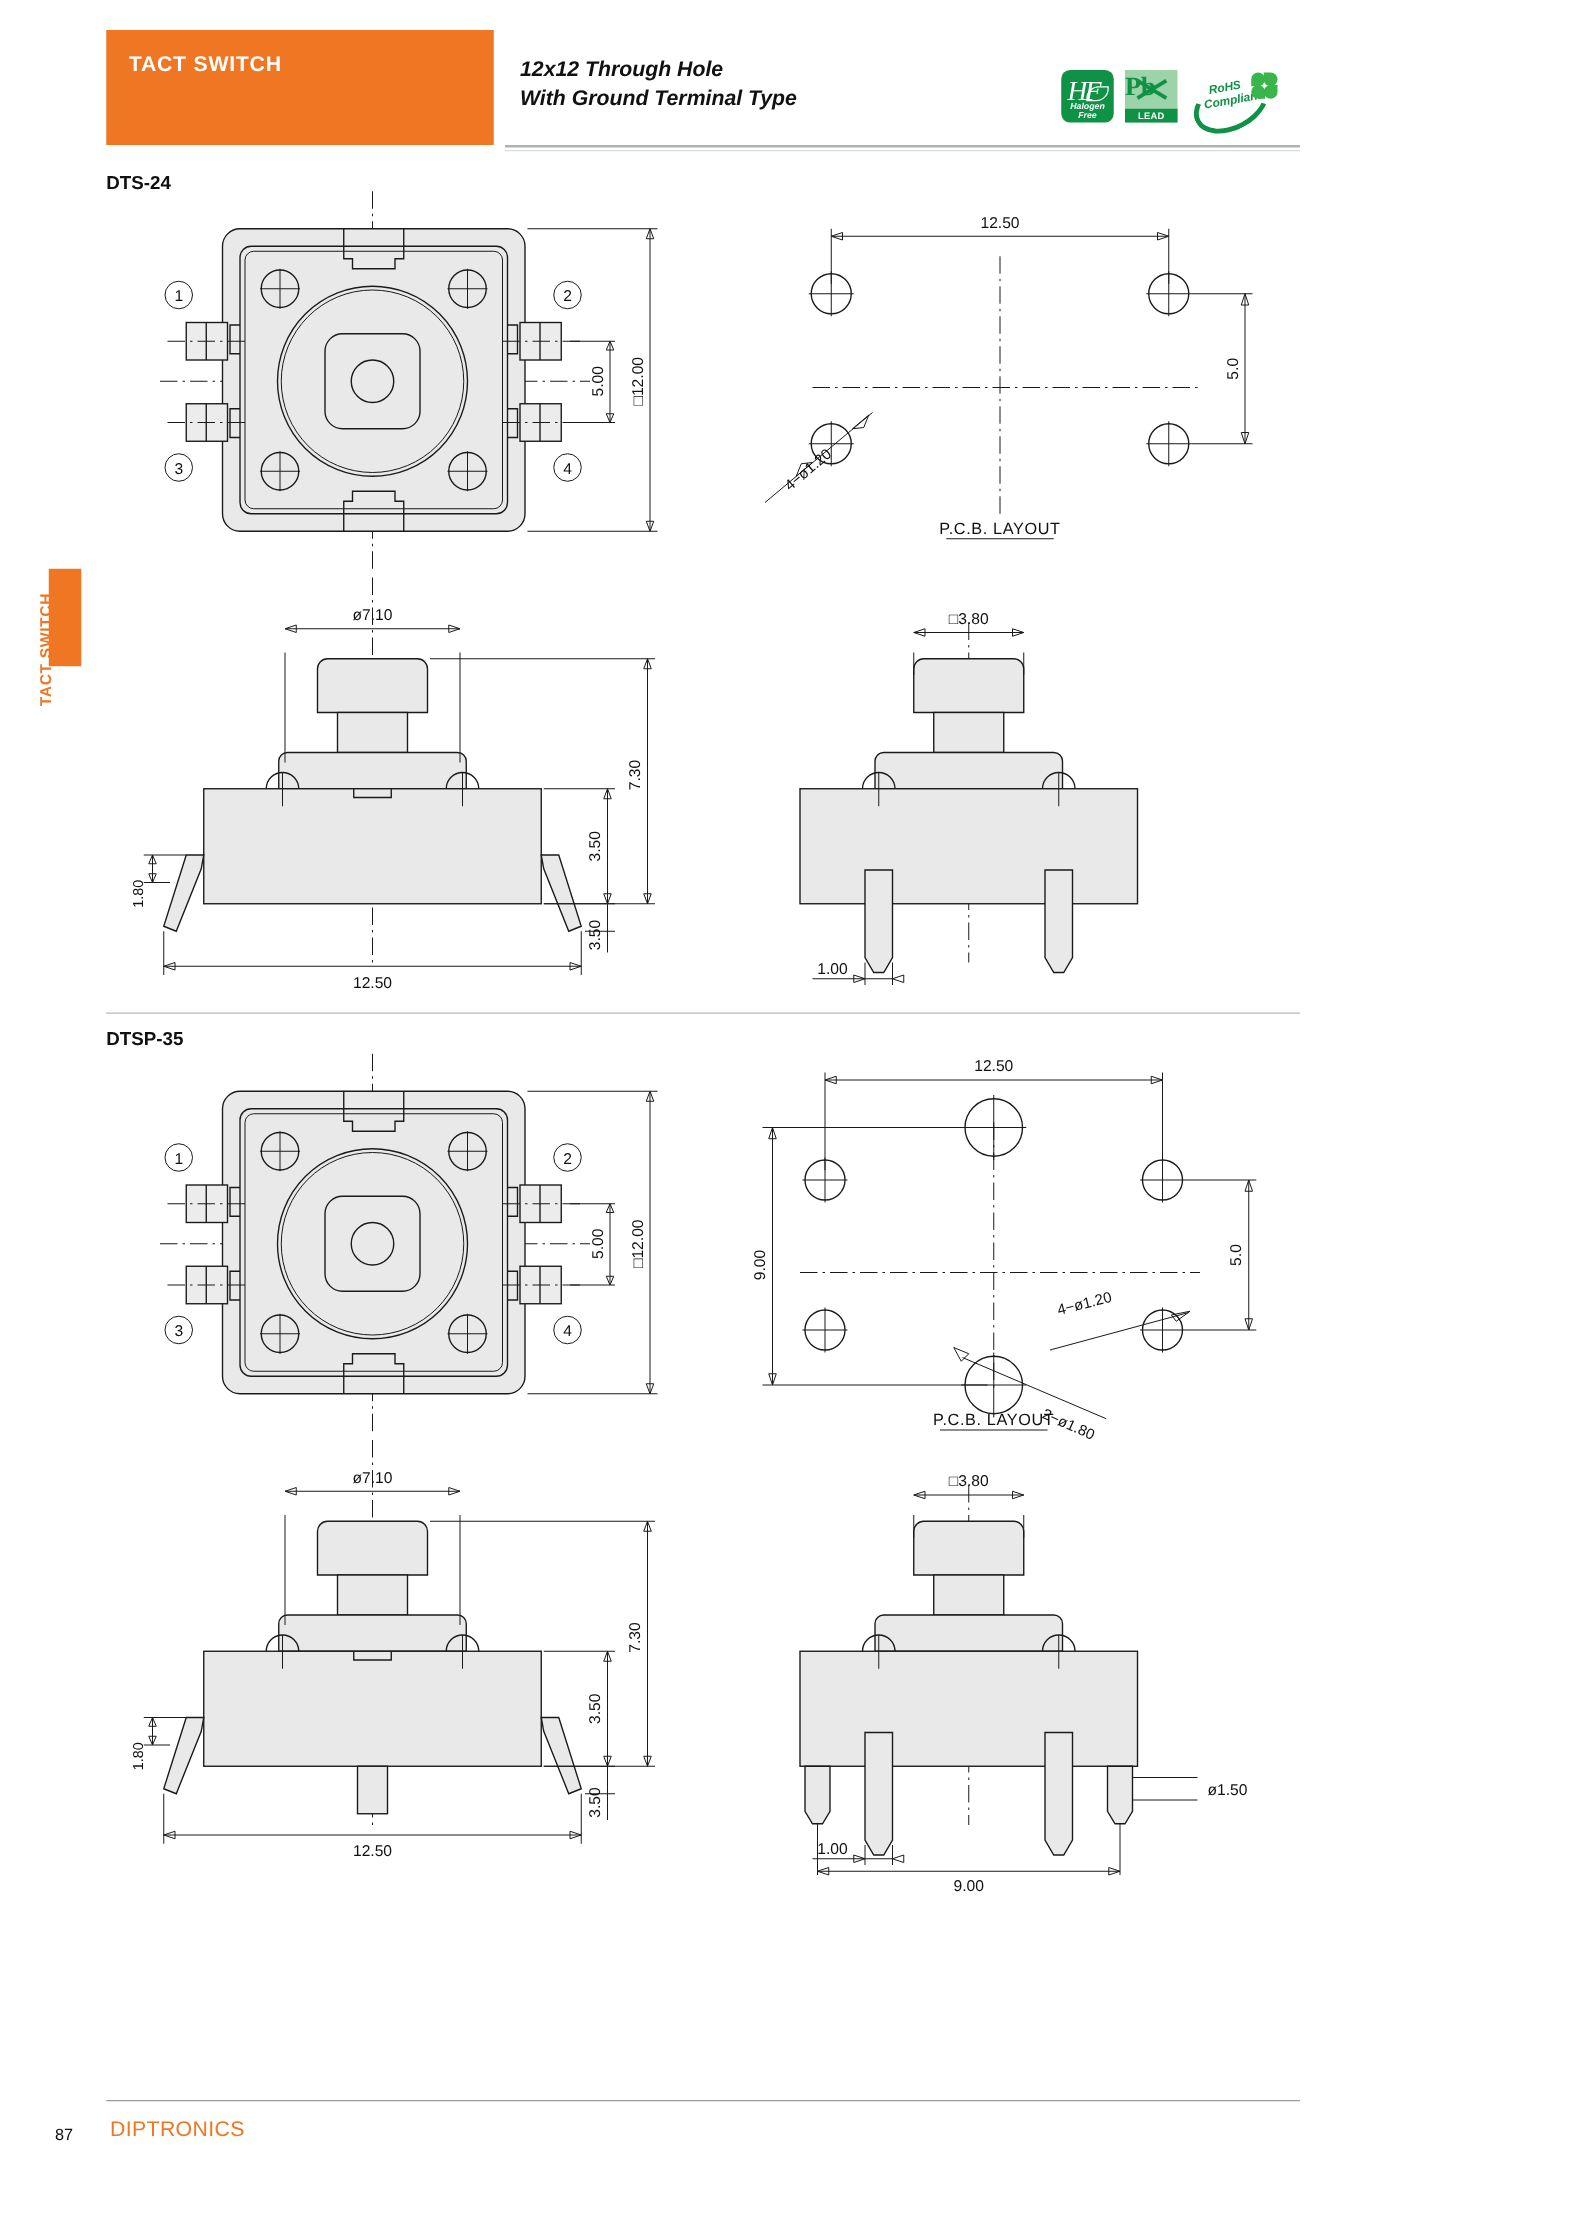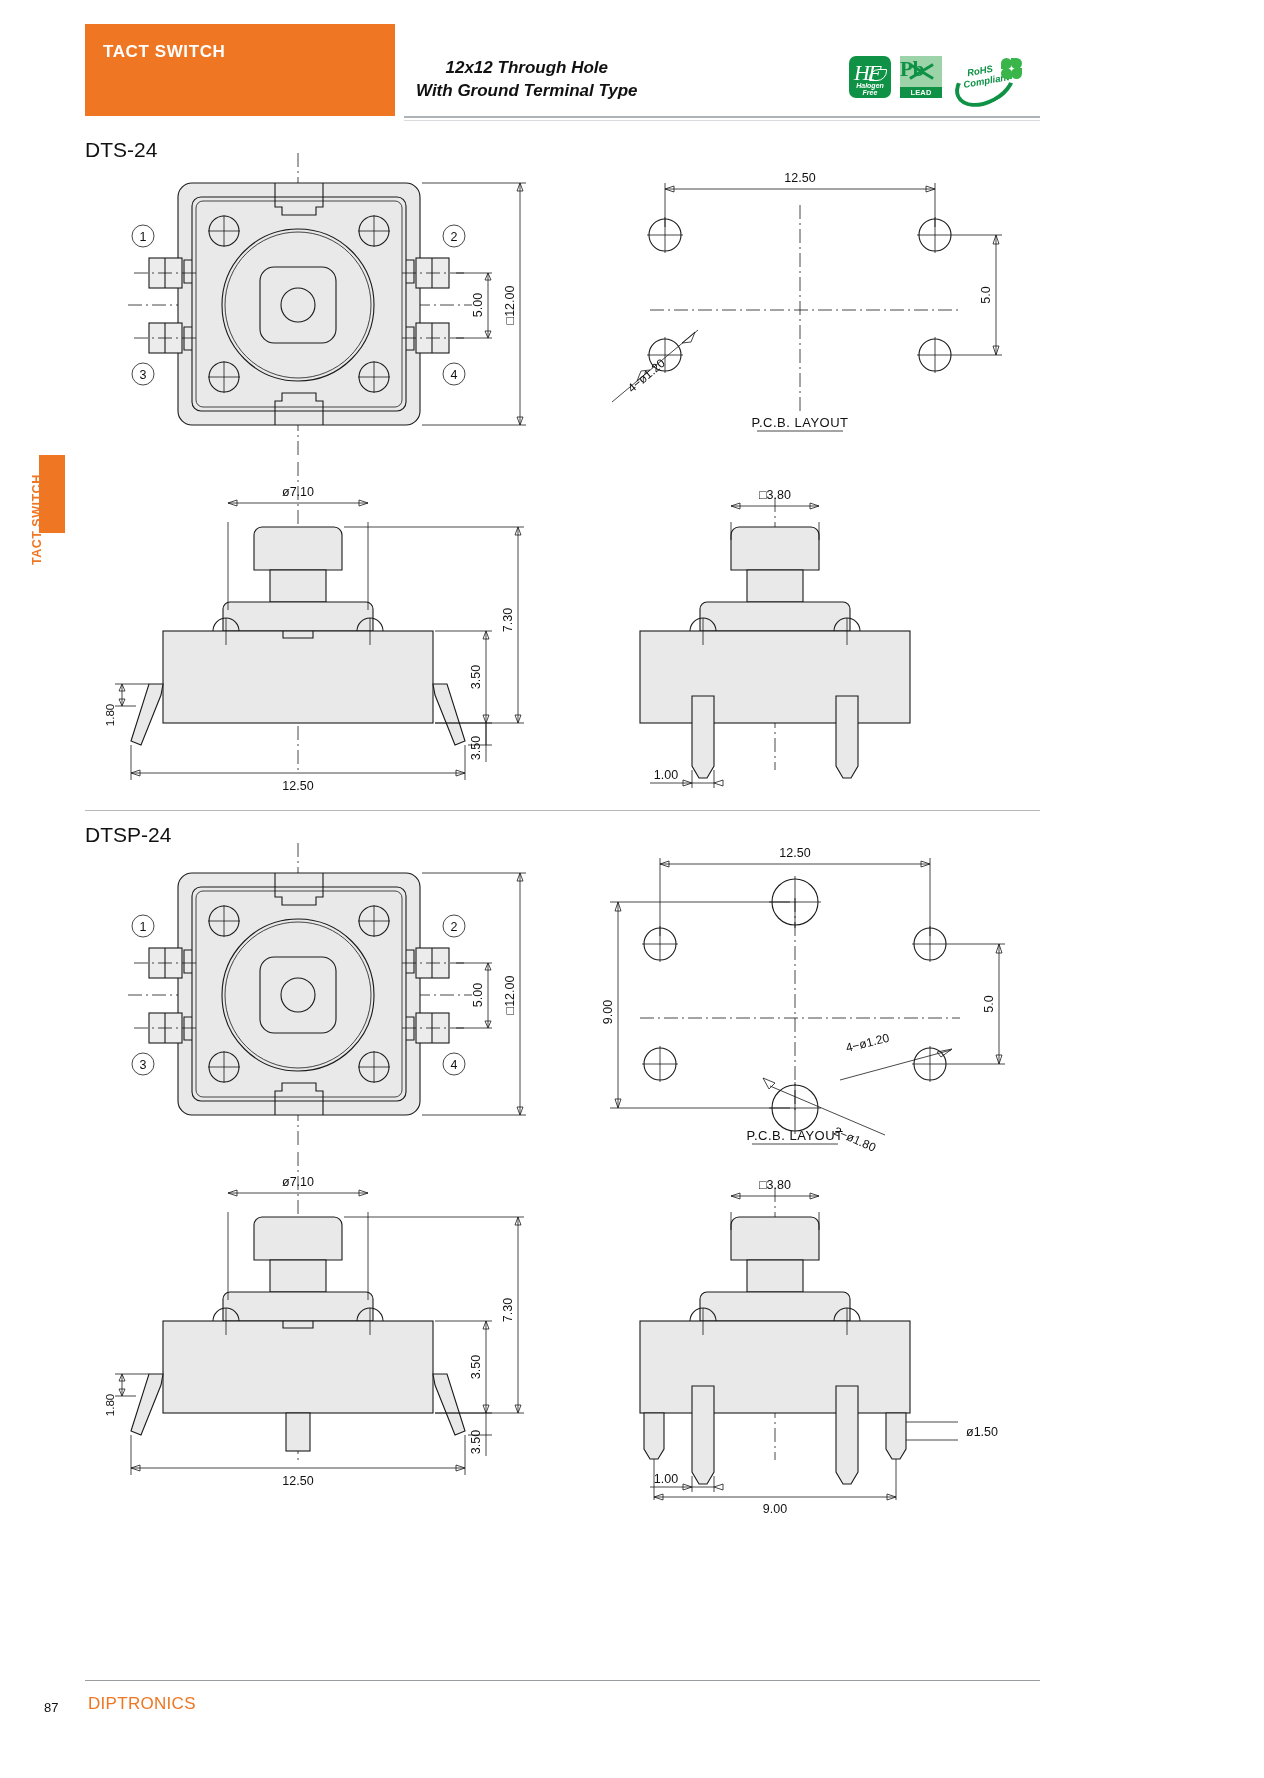--- a/index.html
+++ b/index.html
@@ -23,23 +23,23 @@
     position:absolute;left:101px;top:62px;
     font-family:"Liberation Serif",serif;
     font-size:42px;font-weight:bold;color:#fff;letter-spacing:-1px;
     white-space:nowrap;
   }
   .hdr-title .ser{
     font-family:"Liberation Sans",sans-serif;
     font-size:19px;letter-spacing:.4px;margin-left:5px;
   }
   .hdr-sub{
-    position:absolute;left:416px;top:56px;
+    position:absolute;left:416px;top:44px;
     font-size:17px;font-style:italic;font-weight:bold;color:#111;
-    line-height:23px;white-space:nowrap;text-align:center;
+    line-height:23px;white-space:nowrap;
   }
   .hdr-rule{
     position:absolute;left:404px;top:116px;width:636px;height:0;
     border-top:2px solid #aeb3b8;
   }
   .hdr-rule2{
     position:absolute;left:404px;top:120px;width:636px;height:0;
     border-top:1px solid #d8dadd;
   }
 
@@ -101,21 +101,21 @@
 
   
   .side-tab{position:absolute;left:39px;top:455px;width:26px;height:78px;background:#ef7622;}
   .side-label{
     position:absolute;left:30px;top:565px;width:140px;
     transform:rotate(-90deg);transform-origin:0 0;
     color:#ef7622;font-size:12.5px;font-weight:bold;letter-spacing:.5px;
   }
 
   
-  .sec-title{position:absolute;font-size:21px;font-weight:normal;color:#111;}
+  .sec-title{position:absolute;font-size:15px;font-weight:bold;color:#111;}
   #t-dts24{left:85px;top:138px;}
   #t-dtsp24{left:85px;top:823px;}
 
   .hr-mid{position:absolute;left:85px;top:810px;width:955px;border-top:1px solid #b5b8bb;}
   .hr-foot{position:absolute;left:85px;top:1680px;width:955px;border-top:1.5px solid #9a9da0;}
 
   
   .footer-brand{
     position:absolute;left:88px;top:1694px;
     color:#ef7622;font-size:17px;font-weight:normal;letter-spacing:.3px;
@@ -397,21 +397,21 @@
       <line class="dim" x1="104" y1="300" x2="104" y2="318"></line>
       <line class="dim" x1="40" y1="313" x2="104" y2="313"></line>
       <path class="dim" d="M82 313 l-9 -3 v6 z" fill="#1a1a1a"></path>
       <path class="dim" d="M104 313 l9 -3 v6 z" fill="#1a1a1a"></path>
       <text class="dimtxt" x="56" y="309" text-anchor="middle">1.00</text>
     </svg>
   </div>
 
   <div class="hr-mid"></div>
 
-  <div class="sec-title" id="t-dtsp24">DTSP-24</div>
+  <div class="sec-title" id="t-dtsp24">DTSP-35</div>
 
   <div class="dwg" style="left:120px;top:855px;">
     <svg width="420" height="290" viewBox="0 0 420 290">
       <line class="ctr" x1="178" y1="-12" x2="178" y2="292"></line>
       <line class="ctr" x1="8" y1="140" x2="352" y2="140"></line>
       <rect class="body-fill" x="58" y="18" width="242" height="242" rx="14"></rect>
       <rect class="ln" x="72" y="32" width="214" height="214" rx="9"></rect>
       <rect class="ln-thin" x="76" y="36" width="206" height="206" rx="7"></rect>
       <path class="ln" d="M155 18 L155 42 L162 42 L162 50 L196 50 L196 42 L203 42 L203 18"></path>
       <path class="ln" d="M155 260 L155 236 L162 236 L162 228 L196 228 L196 236 L203 236 L203 260"></path>

